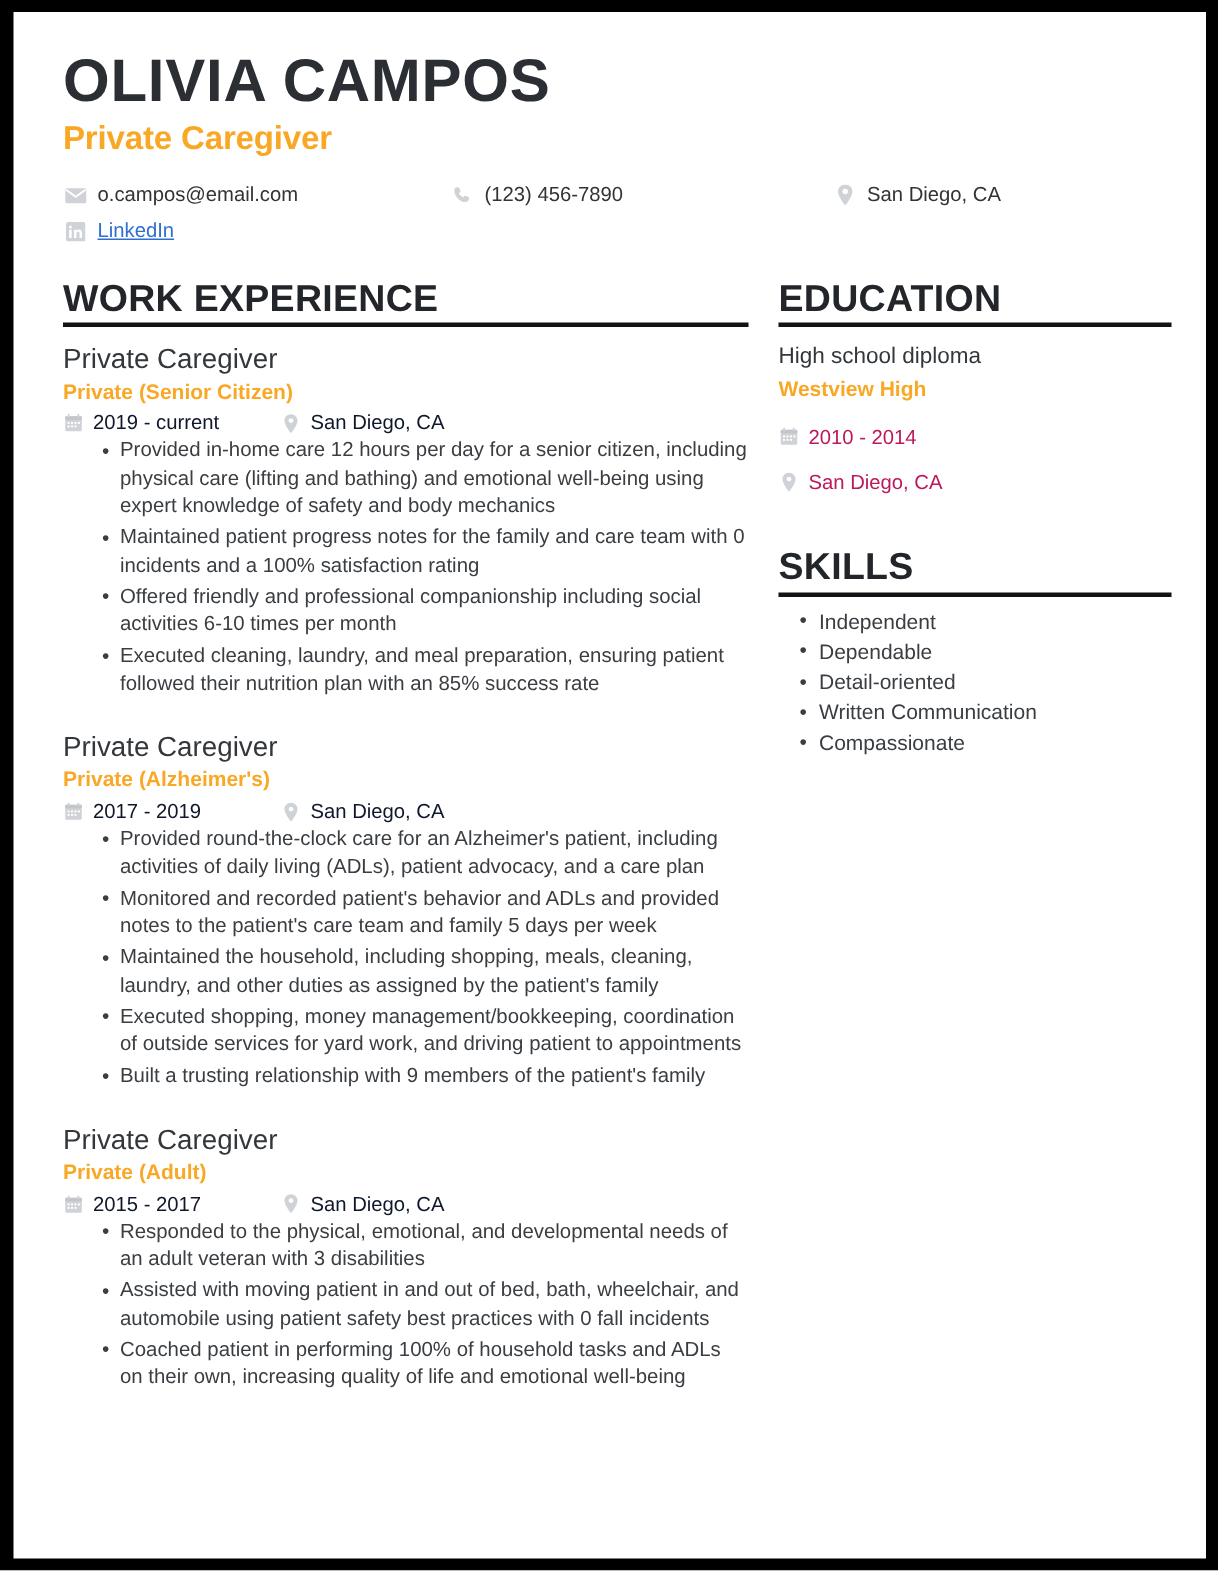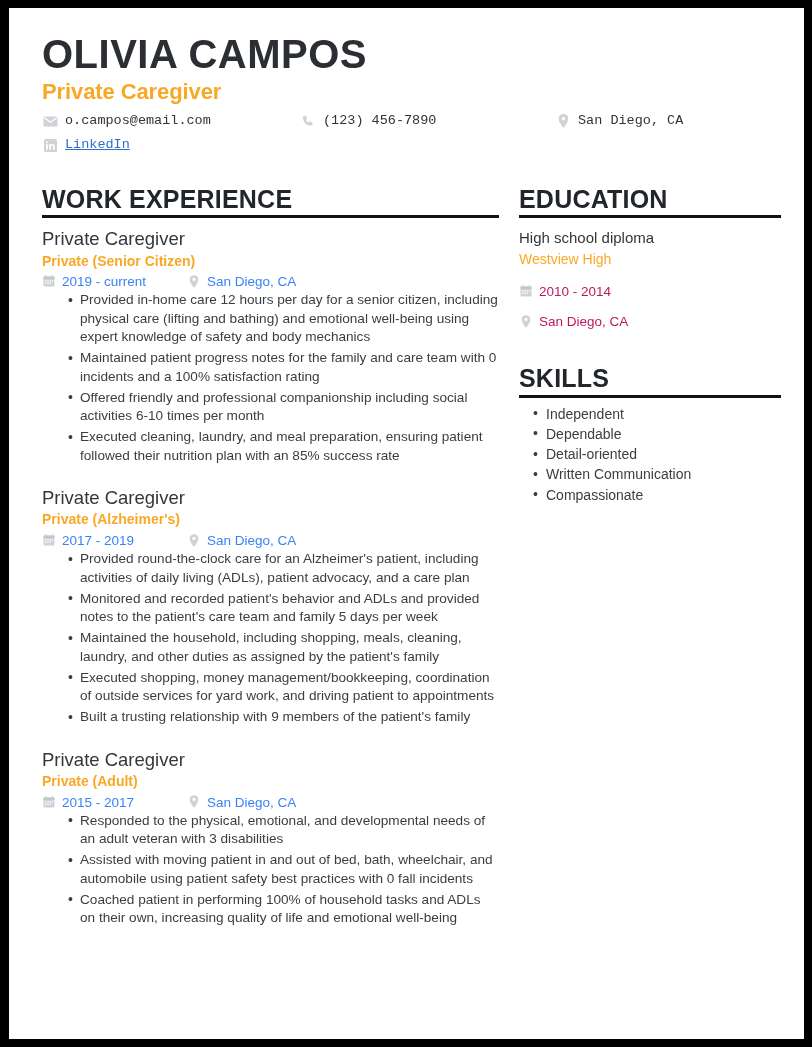--- a/index.html
+++ b/index.html
@@ -46,24 +46,23 @@
     font-weight: 700;
     color: #f9a826;
     letter-spacing: -0.1px;
     margin: 0 0 10px 9px;
     line-height: 1.1;
   }
 
   .contact-rows { margin-left: 9px; }
   .contact-row {
     display: flex;
-    align-items: flex-start;
+    align-items: flex-end;
     height: 23px;
     margin-bottom: 1px;
-    font-family: Liberation Mono, monospace;
   }
   .contact-item {
     display: flex;
     align-items: center;
     font-size: 13.5px;
     color: #333333;
     line-height: 1;
   }
   .contact-item.c1 { width: 258px; }
   .contact-item.c2 { width: 255px; }
@@ -125,23 +124,23 @@
     margin-top: 1px;
   }
   .meta-row {
     display: flex;
     align-items: center;
     margin-top: 4px;
     margin-bottom: 2px;
   }
   .meta-item {
     display: flex;
-    align-items: flex-start;
+    align-items: flex-end;
     font-size: 13.5px;
-    color: #3b82f6;
+    color: #0f172a;
   }
   .meta-item.m1 { width: 145px; }
   .m-icon {
     width: 14px;
     height: 14px;
     margin-right: 6px;
     display: inline-flex;
     align-items: center;
     justify-content: center;
     flex: 0 0 auto;
@@ -171,21 +170,21 @@
 
   
   .edu { margin-top: 10px; }
   .edu-degree {
     font-size: 15px;
     color: #33373b;
     line-height: 1.35;
   }
   .edu-school {
     font-size: 14px;
-    font-weight: 400;
+    font-weight: 700;
     color: #f9a826;
     line-height: 1.4;
     margin-top: 1px;
   }
   .edu-meta {
     display: flex;
     align-items: flex-start;
     font-size: 13.5px;
     color: #be185d;
     margin-top: 15px;

